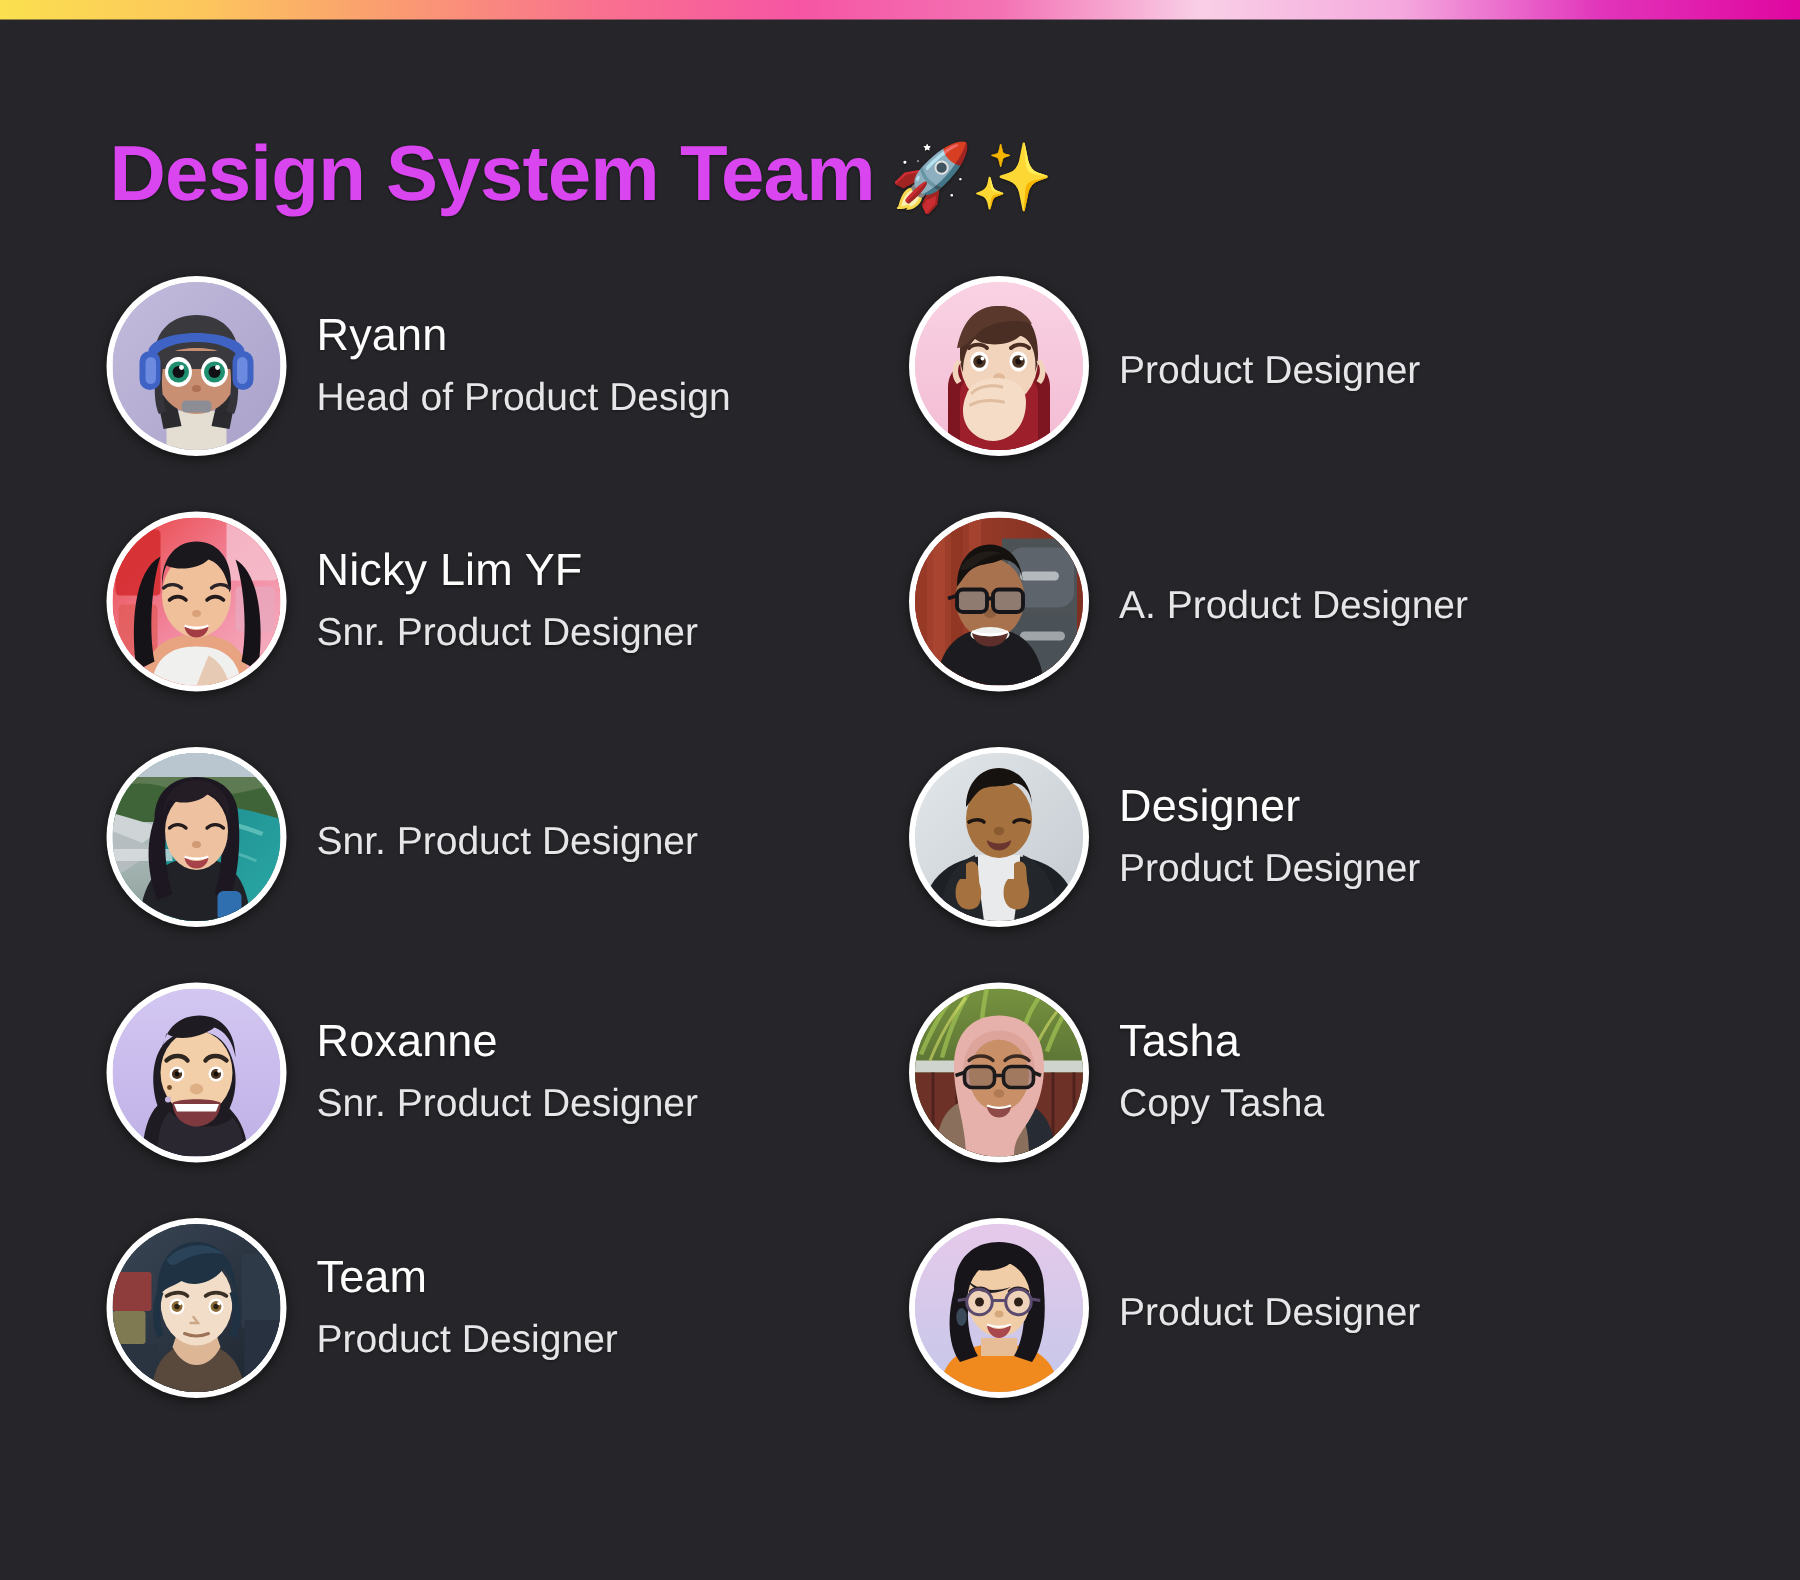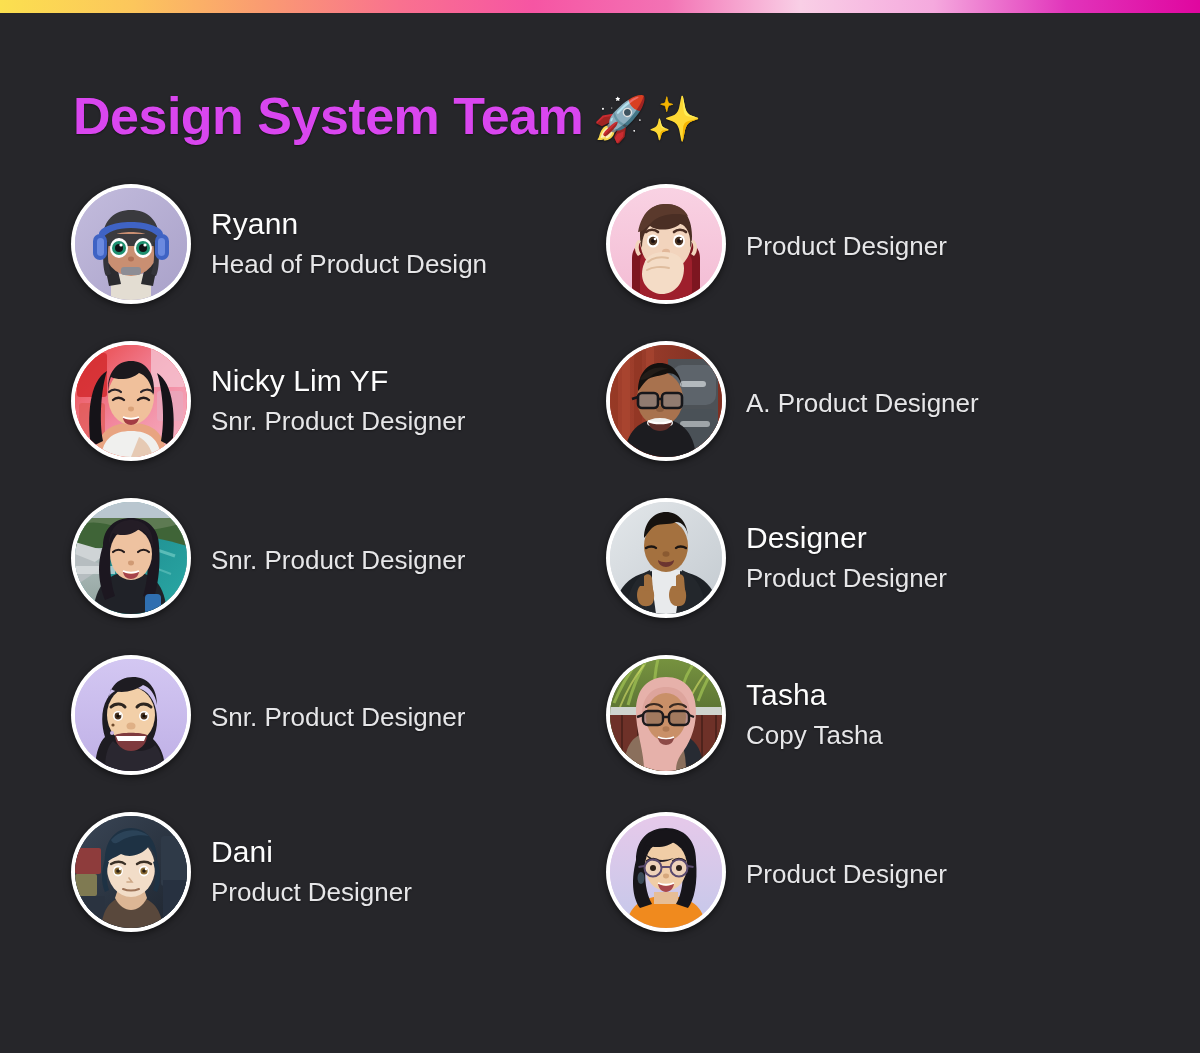--- a/index.html
+++ b/index.html
@@ -341,20 +341,21 @@
             <circle cx="71" cy="55" r="1.2" fill="#fff"></circle>
             <ellipse cx="56" cy="67" rx="4.5" ry="3.6" fill="#dfb086"></ellipse>
             <path d="M40 76c6-3 26-3 32 0 0 10-8 16-16 16s-16-6-16-16z" fill="#7e3a3e"></path>
             <path d="M41 77c6 0 24 0 30 0l-2 5H43z" fill="#fff"></path>
             <circle cx="38" cy="66" r="1.6" fill="#6d4a2c"></circle>
             <circle cx="37" cy="74" r="2" fill="#c9b5e2"></circle>
           </svg>
         </div>
       </div>
       <div class="member-text">
+        <div class="member-name">Roxanne</div>
         <div class="member-role">Snr. Product Designer</div>
       </div>
     </div>
     <div class="member-card">
       <div class="avatar">
         <div class="avatar-inner">
           <svg viewBox="0 0 112 112" xmlns="http://www.w3.org/2000/svg">
             <linearGradient id="tsBg" x1="0" y1="0" x2="0" y2="1">
               <stop offset="0" stop-color="#76923f"></stop>
               <stop offset="1" stop-color="#3f5228"></stop>
@@ -439,21 +440,21 @@
             <circle cx="43" cy="55" r="1.8" fill="#2a2014"></circle>
             <circle cx="69" cy="55" r="1.8" fill="#2a2014"></circle>
             <circle cx="45" cy="53" r="1.2" fill="#fff"></circle>
             <circle cx="71" cy="53" r="1.2" fill="#fff"></circle>
             <path d="M54 62l3 4h-5" stroke="#cda887" stroke-width="1.6" fill="none" stroke-linecap="round"></path>
             <path d="M48 73c5 2 11 2 16 0" stroke="#9d7358" stroke-width="2" fill="none" stroke-linecap="round"></path>
           </svg>
         </div>
       </div>
       <div class="member-text">
-        <div class="member-name">Dani</div>
+        <div class="member-name">Team</div>
         <div class="member-role">Product Designer</div>
       </div>
     </div>
     <div class="member-card">
       <div class="avatar">
         <div class="avatar-inner">
           <svg viewBox="0 0 112 112" xmlns="http://www.w3.org/2000/svg">
             <linearGradient id="emBg" x1="0" y1="0" x2="0" y2="1">
               <stop offset="0" stop-color="#e6c9ea"></stop>
               <stop offset="1" stop-color="#c4c8ea"></stop>

